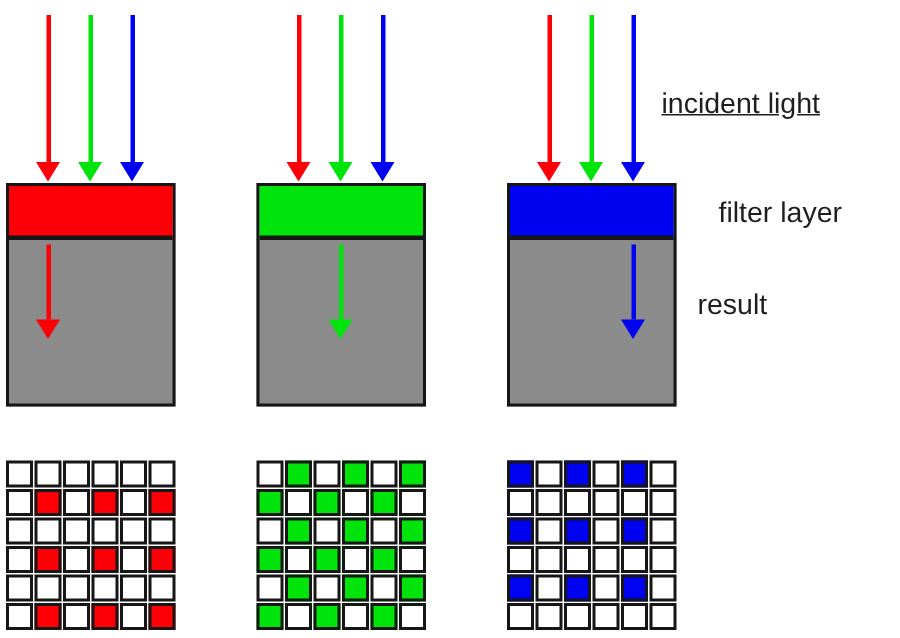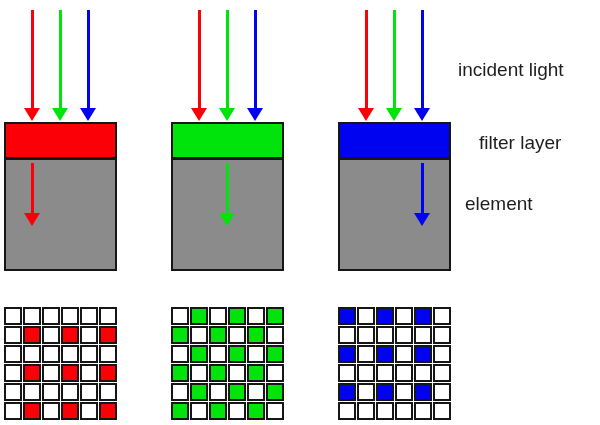--- a/index.html
+++ b/index.html
@@ -44,21 +44,21 @@
     box-sizing: border-box;
     background: #ffffff;
   }
   .lbl {
     position: absolute;
     font-size: 19px;
     line-height: 24px;
     color: #1e1e1e;
     white-space: nowrap;
   }
-  #lbl-incident { left: 458px; top: 58px; }
+  #lbl-incident { left: 441px; top: 58px; text-decoration: underline; }
   #lbl-filter   { left: 479px; top: 131px; }
   #lbl-photo    { left: 465px; top: 188px; line-height: 31px; }
   #lbl-imaging  { left: 471px; top: 346px; }
 </style>
 </head>
 <body>
 
 <div id="stage">
   <div id="columns">
       <div class="column" style="left: 4px;">
@@ -214,16 +214,16 @@
           <div class="cell" style="border-color: rgb(22, 22, 22); background: rgb(255, 255, 255);"></div>
         </div>
       </div>
     </div>
 
   <div class="lbl" id="lbl-incident">incident light</div>
 
   <div class="lbl" id="lbl-filter">filter layer</div>
 
   <div class="lbl" id="lbl-photo">
-    <div>element</div>
+    <div>result</div>
   </div>
 
 </div>
 
 </body></html>

